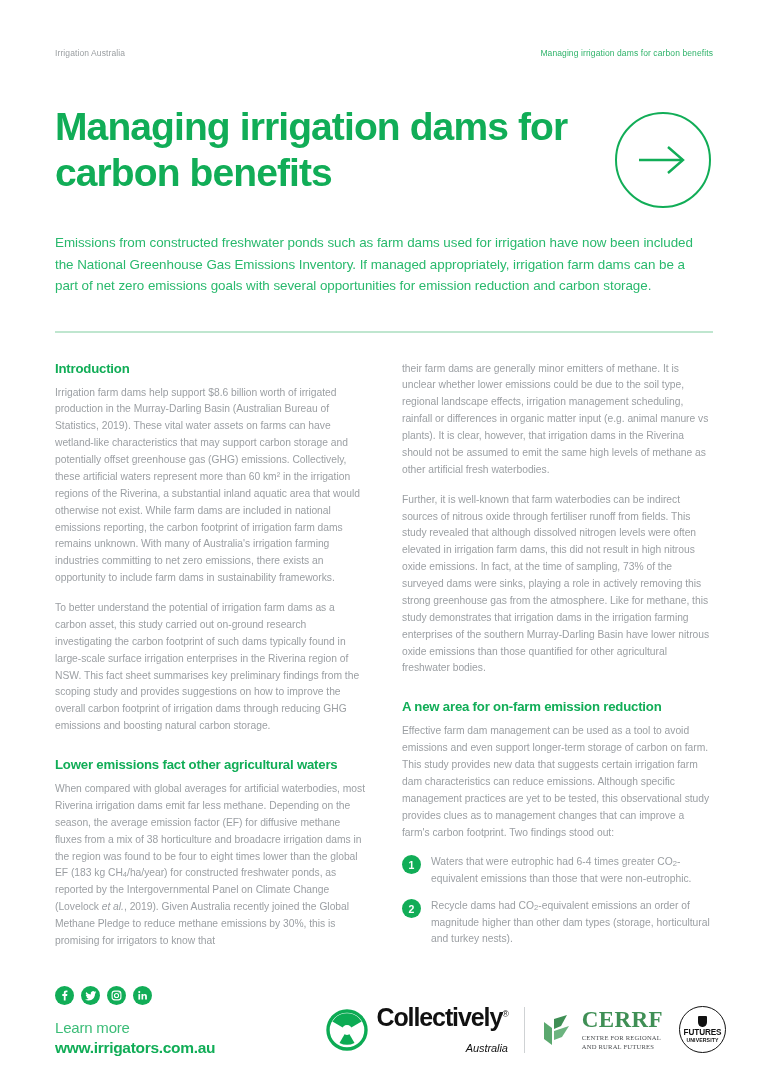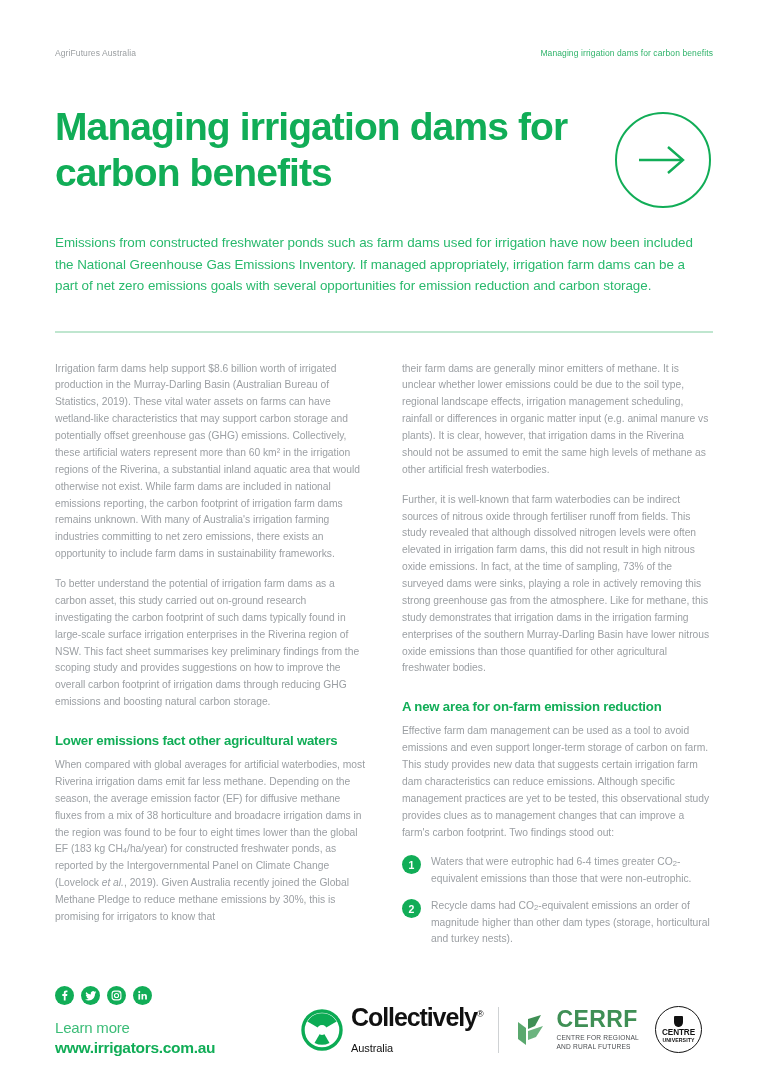--- a/index.html
+++ b/index.html
@@ -135,21 +135,21 @@
     font-size: 10.3px;
     line-height: 1.6;
     color: #9b9fa3;
   }
   .finding-text sub { font-size: 7.6px; vertical-align: -0.18em; }
 
   
   .footer {
     position: absolute;
     left: 55px;
-    right: 66px;
+    right: 42px;
     bottom: 28px;
     display: flex;
     align-items: flex-end;
     justify-content: space-between;
   }
   .footer-left { display: flex; flex-direction: column; }
   .social-row { display: flex; gap: 7px; margin-bottom: 13px; }
   .social {
     width: 19px; height: 19px;
     border-radius: 50%;
@@ -181,31 +181,32 @@
   .agri-name {
     font-size: 25px;
     font-weight: bold;
     color: #111111;
     letter-spacing: -1.1px;
   }
   .agri-name sup { font-size: 9px; vertical-align: super; font-weight: normal; }
   .agri-sub {
     font-size: 11px;
     color: #111111;
-    text-align: left;
+    text-align: right;
     margin-top: 13px;
     letter-spacing: -0.1px;
+    font-style: italic;
   }
   .logo-sep {
     width: 1px;
     height: 46px;
     background: #cfd2d4;
   }
   .logo-cerrf { display: flex; align-items: center; gap: 7px; }
-  .cerrf-words { display: flex; flex-direction: column; line-height: 1; }
+  .cerrf-words { display: flex; flex-direction: column; line-height: 1; font-family: Liberation Serif, serif; }
   .cerrf-name {
     font-size: 23px;
     font-weight: bold;
     color: #3f8f55;
     letter-spacing: 0.4px;
   }
   .cerrf-tag {
     font-size: 6.6px;
     color: #4a4d50;
     letter-spacing: 0.2px;
@@ -228,41 +229,42 @@
   }
   .deakin-name { font-size: 8.2px; font-weight: bold; color: #111; letter-spacing: -0.1px; }
   .deakin-uni  { font-size: 5.2px; font-weight: bold; color: #111; letter-spacing: 0.1px; margin-top: 1px; }
 </style>
 </head>
 <body>
 
 <div class="page">
 
   <div class="run-head">
-    <span class="left">AgriFutures Australia</span>
+    <span class="left">Irrigation Australia</span>
     <span class="right">Managing irrigation dams for carbon benefits</span>
   </div>
 
   <div class="title-block">
     <h1 class="doc-title">Managing irrigation dams for carbon benefits</h1>
     <div class="arrow-circle">
       <svg width="52" height="30" viewBox="0 0 52 30" aria-hidden="true">
         <line x1="2" y1="15" x2="46" y2="15" stroke="#11ad57" stroke-width="2.4"></line>
         <polyline points="31,2 46,15 31,28" fill="none" stroke="#11ad57" stroke-width="2.4"></polyline>
       </svg>
     </div>
   </div>
 
   <p class="standfirst">Emissions from constructed freshwater ponds such as farm dams used for irrigation have now been included the National Greenhouse Gas Emissions Inventory. If managed appropriately, irrigation farm dams can be a part of net zero emissions goals with several opportunities for emission reduction and carbon storage.</p>
 
   <div class="divider"></div>
 
   <div class="columns">
 
     <div class="col">
+      <h2 class="sec-head">Introduction</h2>
       <p class="body">Irrigation farm dams help support $8.6 billion worth of irrigated production in the Murray-Darling Basin (Australian Bureau of Statistics, 2019). These vital water assets on farms can have wetland-like characteristics that may support carbon storage and potentially offset greenhouse gas (GHG) emissions. Collectively, these artificial waters represent more than 60 km² in the irrigation regions of the Riverina, a substantial inland aquatic area that would otherwise not exist. While farm dams are included in national emissions reporting, the carbon footprint of irrigation farm dams remains unknown. With many of Australia's irrigation farming industries committing to net zero emissions, there exists an opportunity to include farm dams in sustainability frameworks.</p>
       <p class="body">To better understand the potential of irrigation farm dams as a carbon asset, this study carried out on-ground research investigating the carbon footprint of such dams typically found in large-scale surface irrigation enterprises in the Riverina region of NSW. This fact sheet summarises key preliminary findings from the scoping study and provides suggestions on how to improve the overall carbon footprint of irrigation dams through reducing GHG emissions and boosting natural carbon storage.</p>
 
       <h2 class="sec-head spaced">Lower emissions fact other agricultural waters</h2>
       <p class="body"><span>When compared with global averages for artificial waterbodies, most Riverina irrigation dams emit far less methane. Depending on the season, the average emission factor (EF) for diffusive methane fluxes from a mix of 38 horticulture and broadacre irrigation dams in the region was found to be four to eight times lower than the global EF (183 kg CH</span><sub>4</sub><span>/ha/year) for constructed freshwater ponds, as reported by the Intergovernmental Panel on Climate Change (Lovelock </span><i>et al.</i><span>, 2019). Given Australia recently joined the Global Methane Pledge to reduce methane emissions by 30%, this is promising for irrigators to know that</span></p>
     </div>
 
     <div class="col">
       <p class="body">their farm dams are generally minor emitters of methane. It is unclear whether lower emissions could be due to the soil type, regional landscape effects, irrigation management scheduling, rainfall or differences in organic matter input (e.g. animal manure vs plants). It is clear, however, that irrigation dams in the Riverina should not be assumed to emit the same high levels of methane as other artificial fresh waterbodies.</p>
       <p class="body">Further, it is well-known that farm waterbodies can be indirect sources of nitrous oxide through fertiliser runoff from fields. This study revealed that although dissolved nitrogen levels were often elevated in irrigation farm dams, this did not result in high nitrous oxide emissions. In fact, at the time of sampling, 73% of the surveyed dams were sinks, playing a role in actively removing this strong greenhouse gas from the atmosphere. Like for methane, this study demonstrates that irrigation dams in the irrigation farming enterprises of the southern Murray-Darling Basin have lower nitrous oxide emissions than those quantified for other agricultural freshwater bodies.</p>
@@ -344,19 +346,19 @@
           <div class="cerrf-name">CERRF</div>
           <div class="cerrf-tag">
             <div>CENTRE FOR REGIONAL</div>
             <div>AND RURAL FUTURES</div>
           </div>
         </div>
       </div>
 
       <div class="deakin">
         <div class="deakin-shield"></div>
-        <div class="deakin-name">CENTRE</div>
+        <div class="deakin-name">FUTURES</div>
         <div class="deakin-uni">UNIVERSITY</div>
       </div>
 
     </div>
   </div>
 </div>
 
 </body></html>

